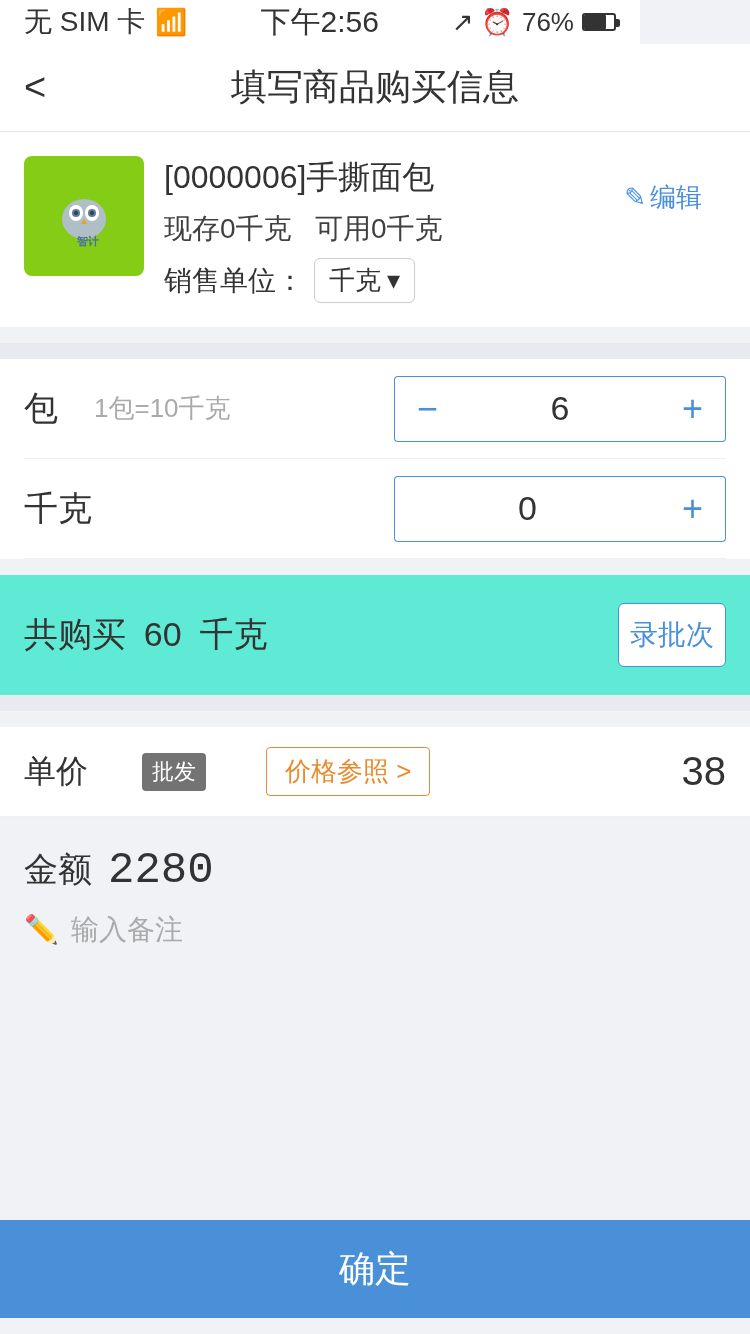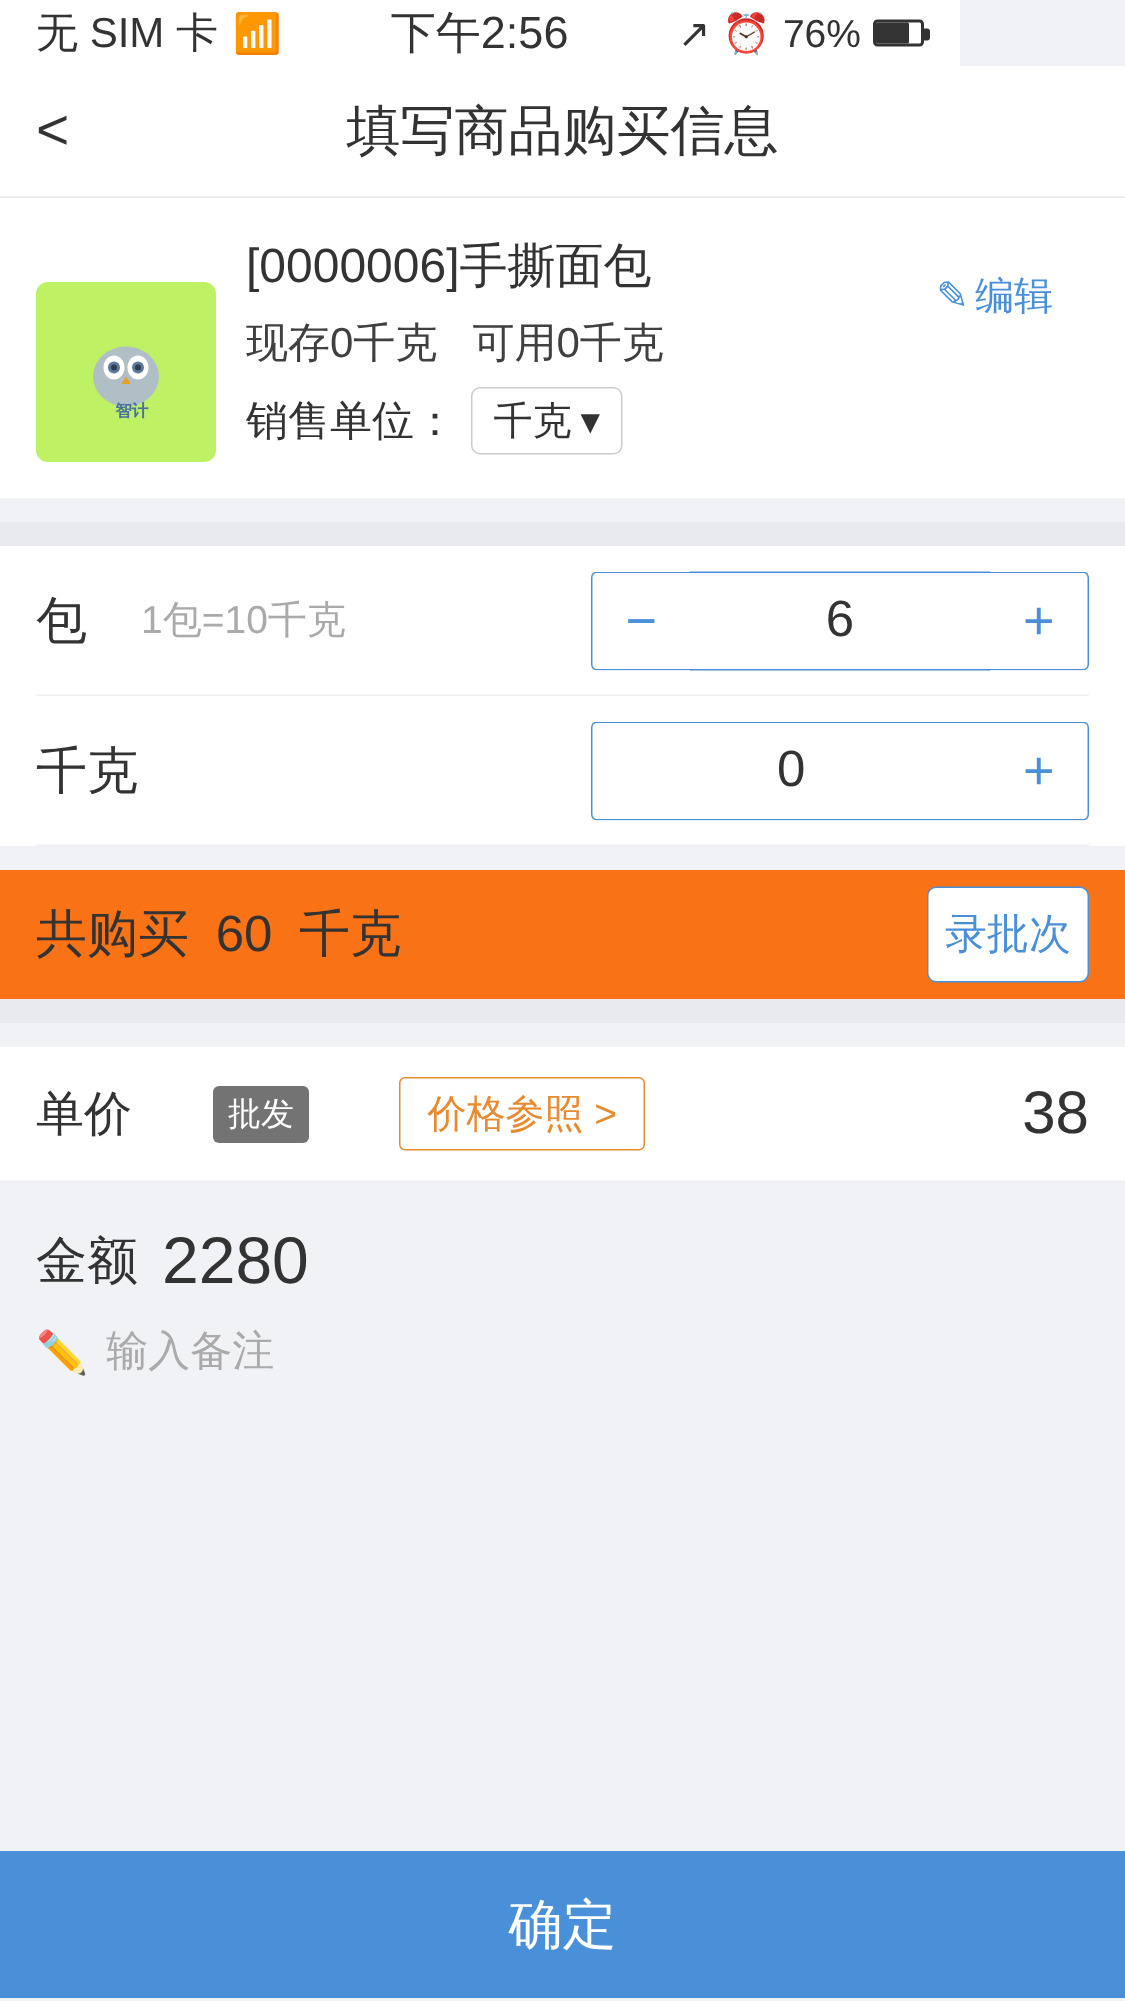--- a/index.html
+++ b/index.html
@@ -58,27 +58,26 @@
       background: #fff;
       padding: 24px;
       display: flex;
       align-items: flex-start;
       gap: 20px;
       margin-bottom: 16px;
     }
     .product-thumb {
       width: 120px;
       height: 120px;
-      background: #bef264;
+      background: #84cc16;
       border-radius: 8px;
       display: flex;
       align-items: center;
       justify-content: center;
       flex-shrink: 0;
-      margin-top: 32px;
     }
     .product-thumb svg { width: 70px; height: 70px; }
     .product-name {
       font-size: 32px;
       color: #333;
       font-weight: 500;
       margin-bottom: 10px;
     }
     .product-stock {
       font-size: 28px;
@@ -155,25 +154,25 @@
       text-align: center;
       font-size: 34px;
       color: #333;
       background: #fff;
     }
     .qty-btn-no-minus { border-left: none; border-radius: 0 4px 4px 0; }
     .qty-btn-no-plus { border-right: none; border-radius: 4px 0 0 4px; }
 
     
     .summary-section {
-      background: #f97316;
+      background: #5eead4;
       padding: 0 24px;
       display: flex;
       align-items: center;
-      height: 86px;
+      height: 120px;
       margin-top: 16px;
       gap: 44px;
     }
     .summary-text { font-size: 32px; color: #333; flex: 1; }
     .summary-text span { font-size: 34px; font-weight: 500; }
     .batch-btn {
       border: 1.5px solid #4a90d9;
       color: #4a90d9;
       font-size: 28px;
       padding: 12px 11px;
@@ -219,30 +218,31 @@
       margin-left: auto;
       font-size: 40px;
       color: #333;
       font-weight: 500;
     }
 
     
     .amount-section {
       background: #f0f2f5;
       padding: 28px 24px 14px 24px;
+      font-family: Liberation Mono, monospace;
     }
     .amount-row { display: flex; align-items: center; gap: 16px; font-size: 34px; color: #333; margin-bottom: 16px; }
     .amount-label { font-weight: 400; }
     .amount-value { font-size: 44px; font-weight: 500; }
     .remark-row { display: flex; align-items: center; gap: 12px; font-size: 28px; color: #aaa; }
 
     
     .bottom-btn-wrap {
       position: fixed;
-      bottom: 2px;
+      bottom: 16px;
       left: 0;
       width: 750px;
       background: #4a90d9;
       height: 98px;
       display: flex;
       align-items: center;
       justify-content: flex-end;
     }
     .confirm-btn {
       color: #fff;

